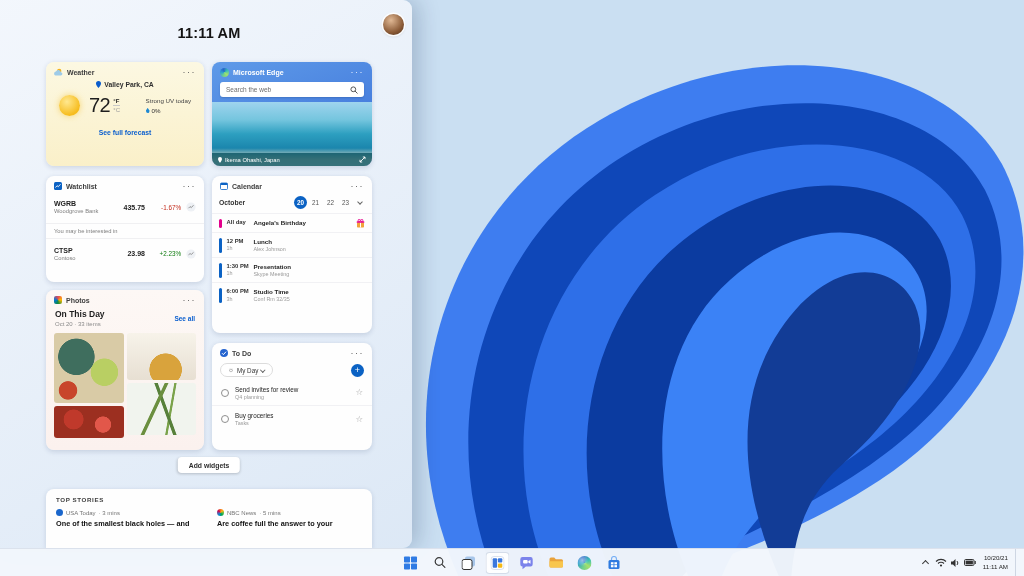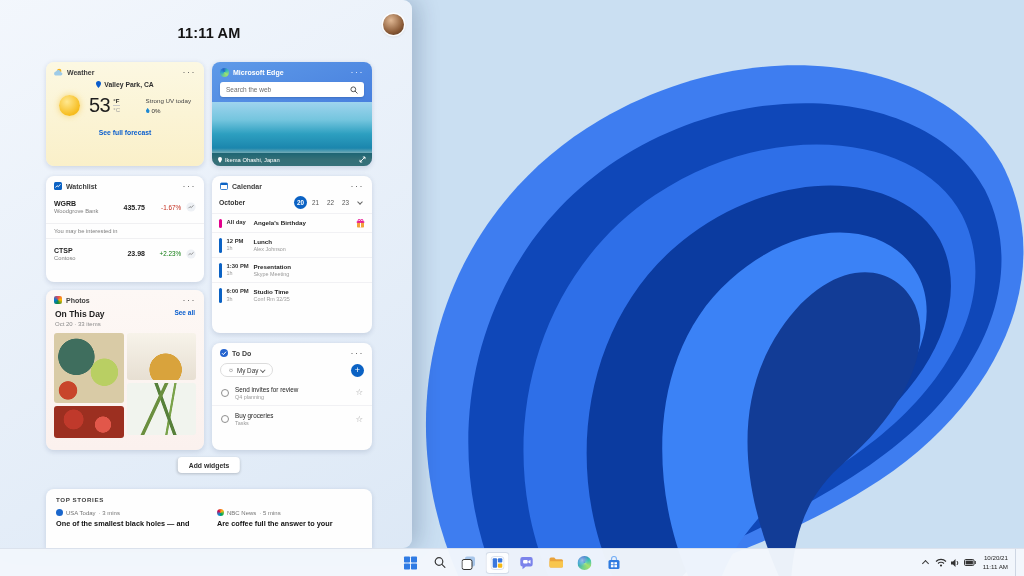--- a/index.html
+++ b/index.html
@@ -106,21 +106,21 @@
   .ev-body { line-height:1.3; }
   .ev-title { font-size:6.2px; font-weight:700; color:#222; }
   .ev-sub { font-size:5.4px; color:#9a9a9a; }
   .gift { margin-left:auto; display:flex; }
 
   
   .photos { left:46px; top:290px; width:158px; height:160px;
     background:linear-gradient(180deg,#fdf8f5,#fbf1ee); }
   .ph-ic { width:8px; height:8px; border-radius:2px;
     background:conic-gradient(#e74856,#ffb900,#10893e,#0078d7,#e74856); }
-  .ph-head { display:flex; align-items:flex-start; padding:3px 9px 0; }
+  .ph-head { display:flex; align-items:center; padding:3px 9px 0; }
   .ph-title { font-size:8.5px; font-weight:700; color:#1e1e1e; }
   .ph-sub { font-size:6px; color:#8a8a8a; margin-top:2px; }
   .ph-see { margin-left:auto; font-size:6.5px; font-weight:700; color:#0b5fce; cursor:pointer; }
   .collage { display:flex; gap:3px; margin:6px 8px 8px; }
   .pcol { display:flex; flex-direction:column; gap:3px; flex:1; }
   .tile { border-radius:3px; }
   .t1 { height:70px; background-color:#d9cba6;
     background-image:radial-gradient(circle at 32% 34%, #3f6e5e 0 27%, transparent 28%),
       radial-gradient(circle at 72% 56%, #b9cf63 0 21%, transparent 22%),
       radial-gradient(circle at 20% 82%, #c8452b 0 11%, transparent 12%); }
@@ -216,21 +216,21 @@
         <span class="dots">···</span>
       </header>
       <div class="w-loc">
         <svg width="5" height="7">
             <path d="M2.5,0 a2.5,2.5 0 0 1 2.5,2.5 c0,1.8 -2.5,4.5 -2.5,4.5 c0,0 -2.5,-2.7 -2.5,-4.5 a2.5,2.5 0 0 1 2.5,-2.5 z" fill="#0a5ccc"></path>
           </svg>
         <span>Valley Park, CA</span>
       </div>
       <div class="w-main">
         <span class="sun"></span>
-        <span class="temp">53</span>
+        <span class="temp">72</span>
         <span class="units">
           <span class="uf">°F</span>
           <span class="uc">°C</span>
         </span>
         <div class="w-right">
           <div>Strong UV today</div>
           <div class="precip">
             <span class="drop"></span>
             <span>0%</span>
           </div>

